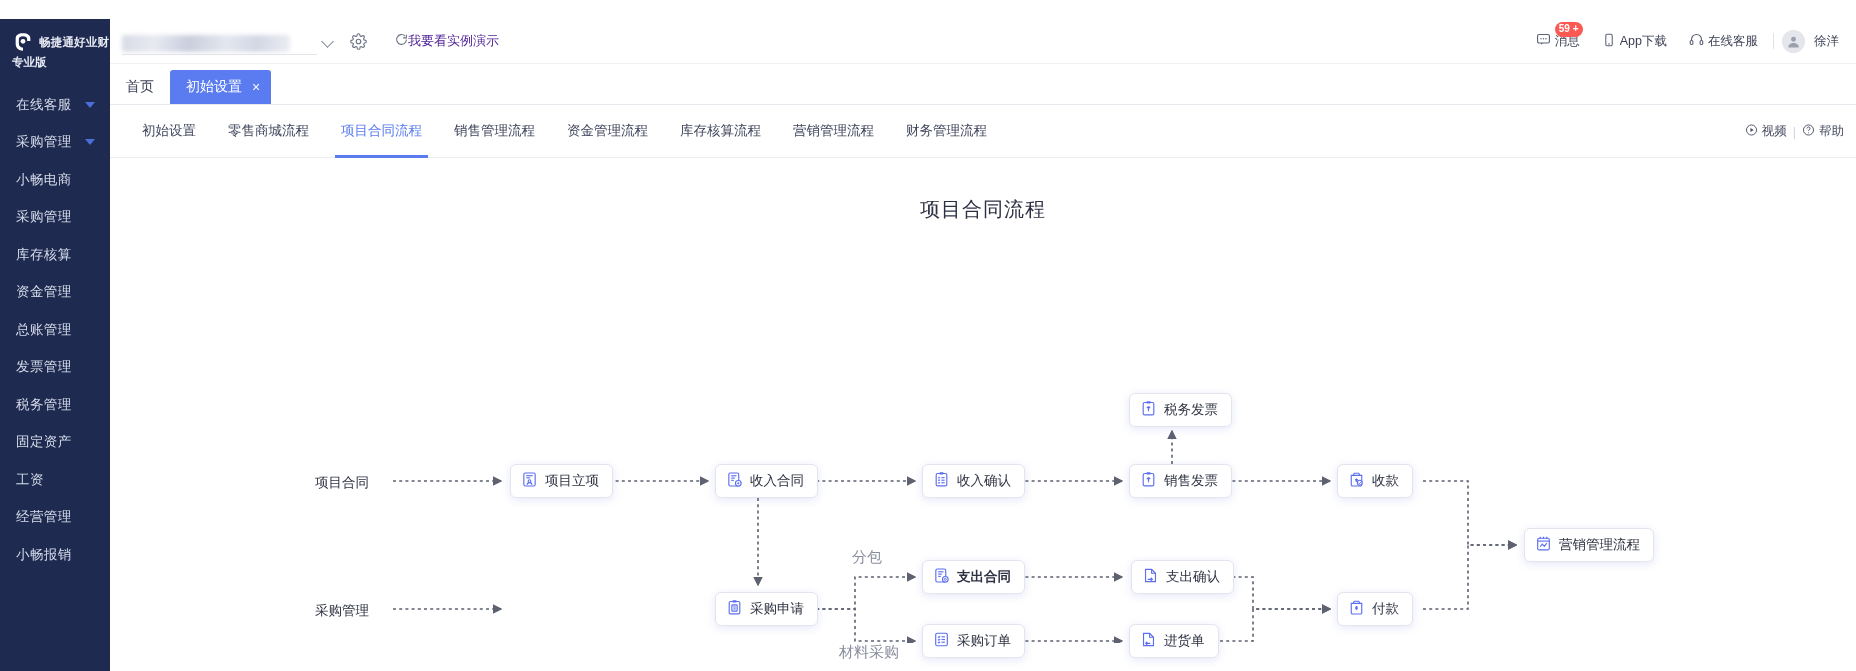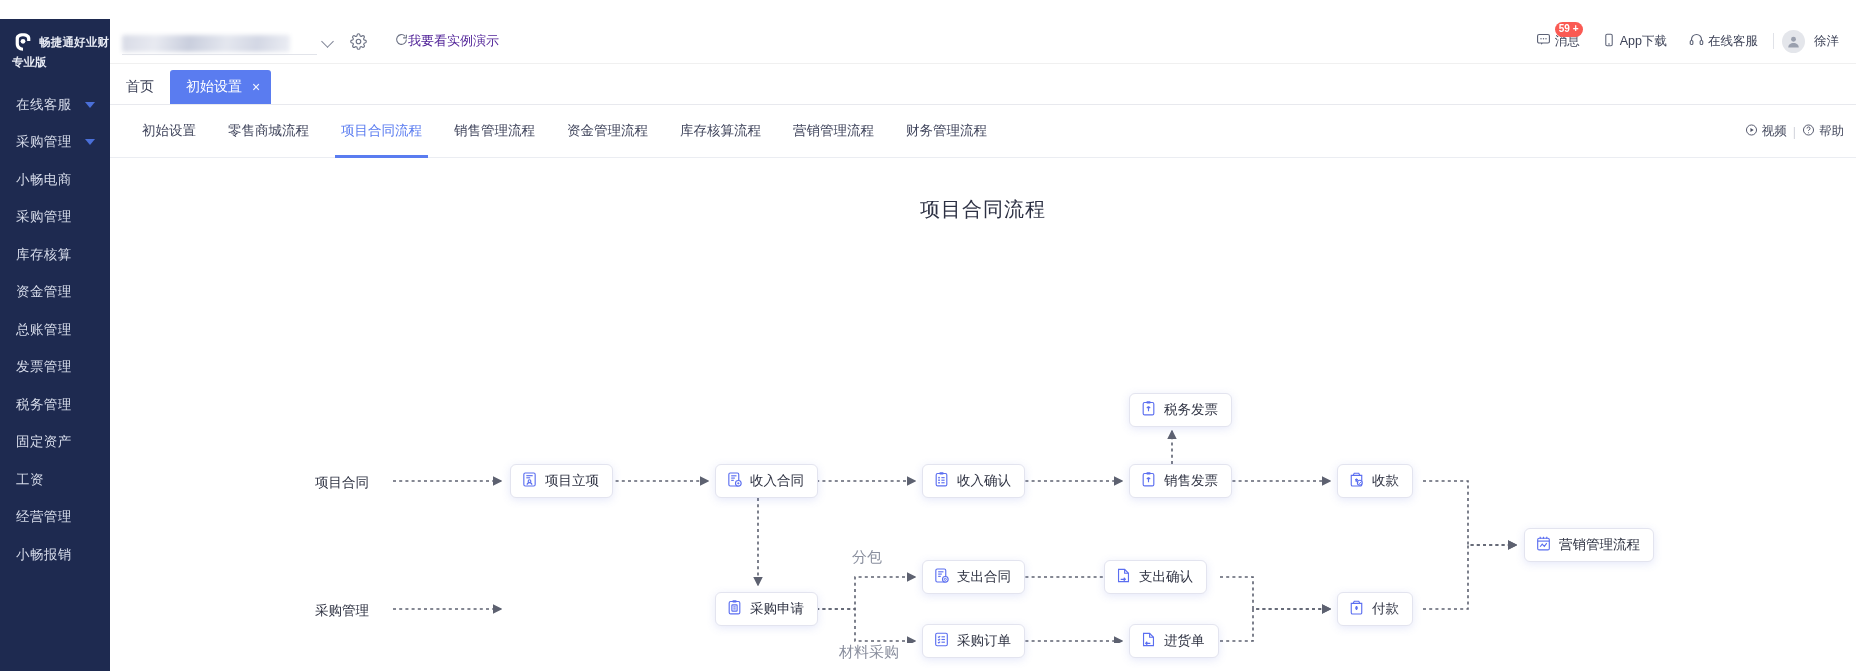--- a/index.html
+++ b/index.html
@@ -483,35 +483,35 @@
             <line x1="3.8" y1="8.6" x2="20.2" y2="8.6"></line>
             <line x1="7.4" y1="2.5" x2="7.4" y2="5.4"></line>
             <line x1="12" y1="2.5" x2="12" y2="5.4"></line>
             <line x1="16.6" y1="2.5" x2="16.6" y2="5.4"></line>
             <polyline points="7.2,16.6 10.2,12.8 13.2,16 16.6,11.6"></polyline>
           </svg>
         </span>
         <span>营销管理流程</span>
       </div>
 
-      <div class="node" style="left:812px;top:337px;">
+      <div class="node" style="left:812px;top:337px;font-weight:bold;">
         <span>
           <svg width="17" height="17" viewBox="0 0 24 24" fill="none" stroke="#5b6ef0" stroke-width="1.6">
             <rect x="4" y="2.8" width="14" height="18.4" rx="2"></rect>
             <line x1="7.3" y1="6.8" x2="14.8" y2="6.8"></line>
             <line x1="7.3" y1="10" x2="12.5" y2="10"></line>
             <line x1="7.3" y1="13.2" x2="11" y2="13.2"></line>
             <circle cx="17.4" cy="17.4" r="4" fill="#fff"></circle>
             <circle cx="17.4" cy="17.4" r="1.5" stroke-width="1.3"></circle>
           </svg>
         </span>
         <span>支出合同</span>
       </div>
 
-      <div class="node" style="left:994px;top:337px;">
+      <div class="node" style="left:1021px;top:337px;">
         <span>
           <svg width="17" height="17" viewBox="0 0 24 24" fill="none" stroke="#5b6ef0" stroke-width="1.6">
             <path d="M5 3.4h8.6L19 8.8v11.8H5z"></path>
             <path d="M13.6 3.4v5.4H19"></path>
             <path d="M8 17.4h6.6M12.4 15.2l2.2 2.2-2.2 2.2"></path>
           </svg>
         </span>
         <span>支出确认</span>
       </div>
 

